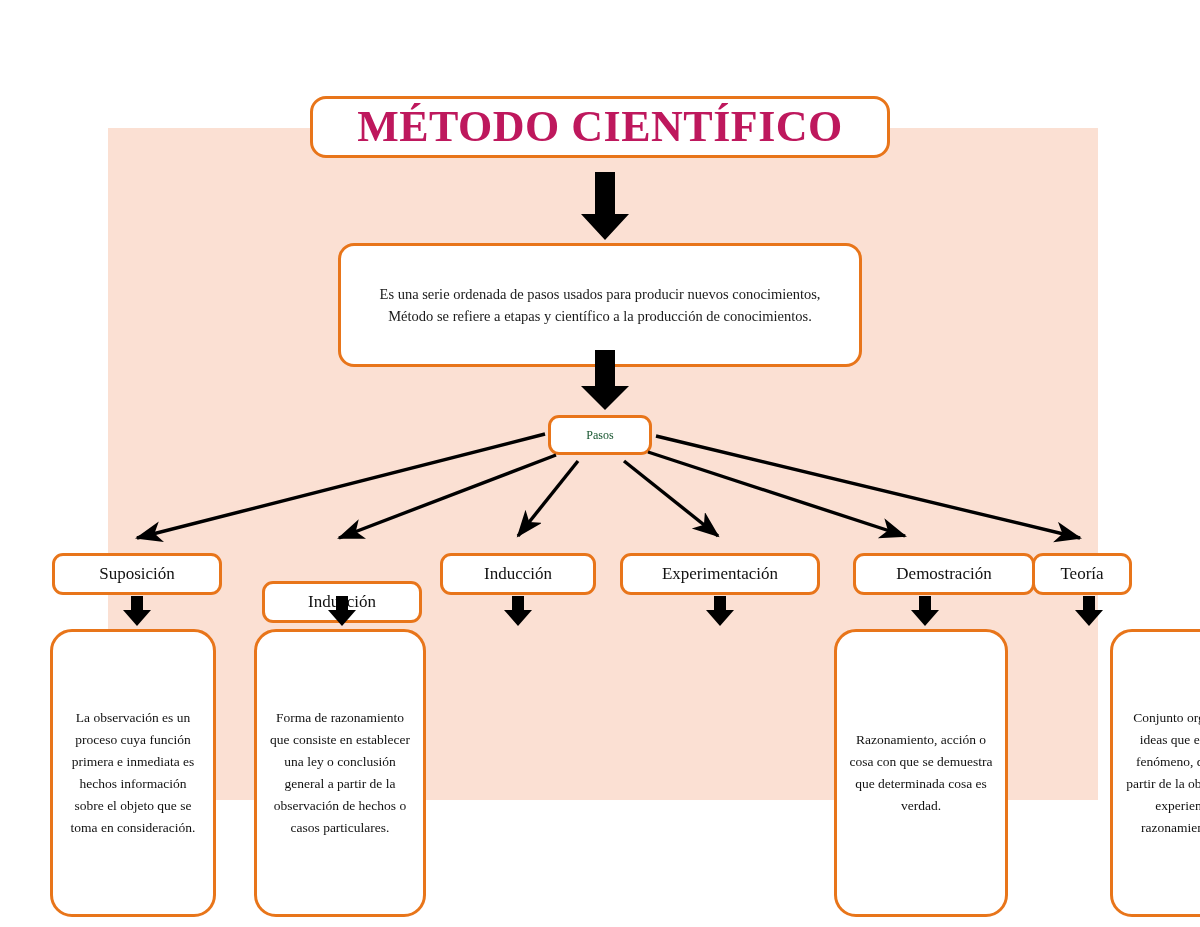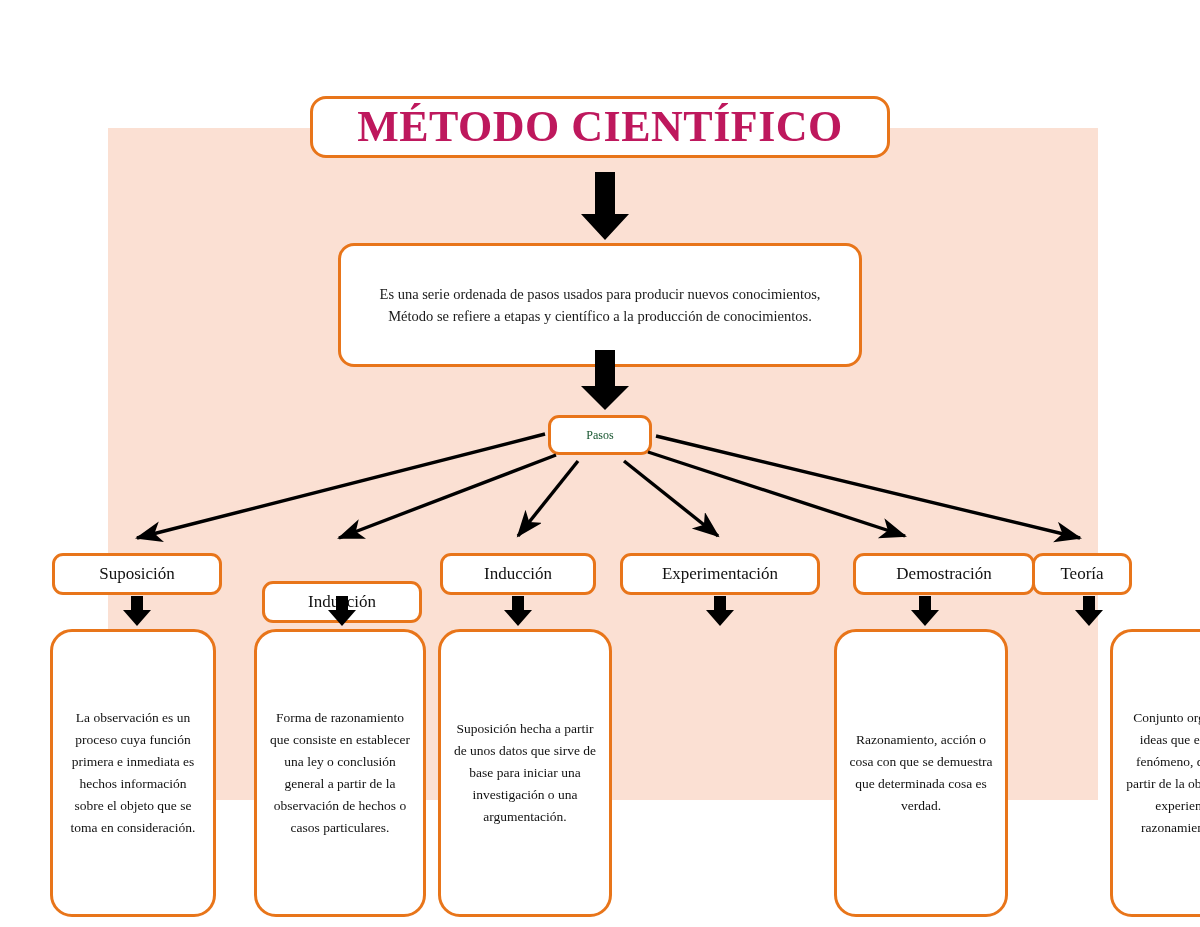--- a/index.html
+++ b/index.html
@@ -238,23 +238,20 @@
       <polygon points="10,0 22,0 22,14 30,14 16,30 2,14 10,14" fill="#000000"></polygon>
     </svg>
   </div>
 
   <div class="step-body" style="left:50px;  width:166px;">
     <span class="txt">La observación es un proceso cuya función primera e inmediata es hechos información sobre el objeto que se toma en consideración.</span>
   </div>
   <div class="step-body" style="left:254px; width:172px;">
     <span class="txt">Forma de razonamiento que consiste en establecer una ley o conclusión general a partir de la observación de hechos o casos particulares.</span>
   </div>
-  <div class="step-body" style="left:438px; width:174px;">
-    <span class="txt">Suposición hecha a partir de unos datos que sirve de base para iniciar una investigación o una argumentación.</span>
-  </div>
   <div class="step-body" style="left:834px; width:174px;">
     <span class="txt">Razonamiento, acción o cosa con que se demuestra que determinada cosa es verdad.</span>
   </div>
   <div class="step-body" style="left:1110px; width:176px;">
     <span class="txt">Conjunto organizado de ideas que explican un fenómeno, deducidas a partir de la observación, la experiencia o el razonamiento lógico.</span>
   </div>
 
 </div>
 
 </body></html>

